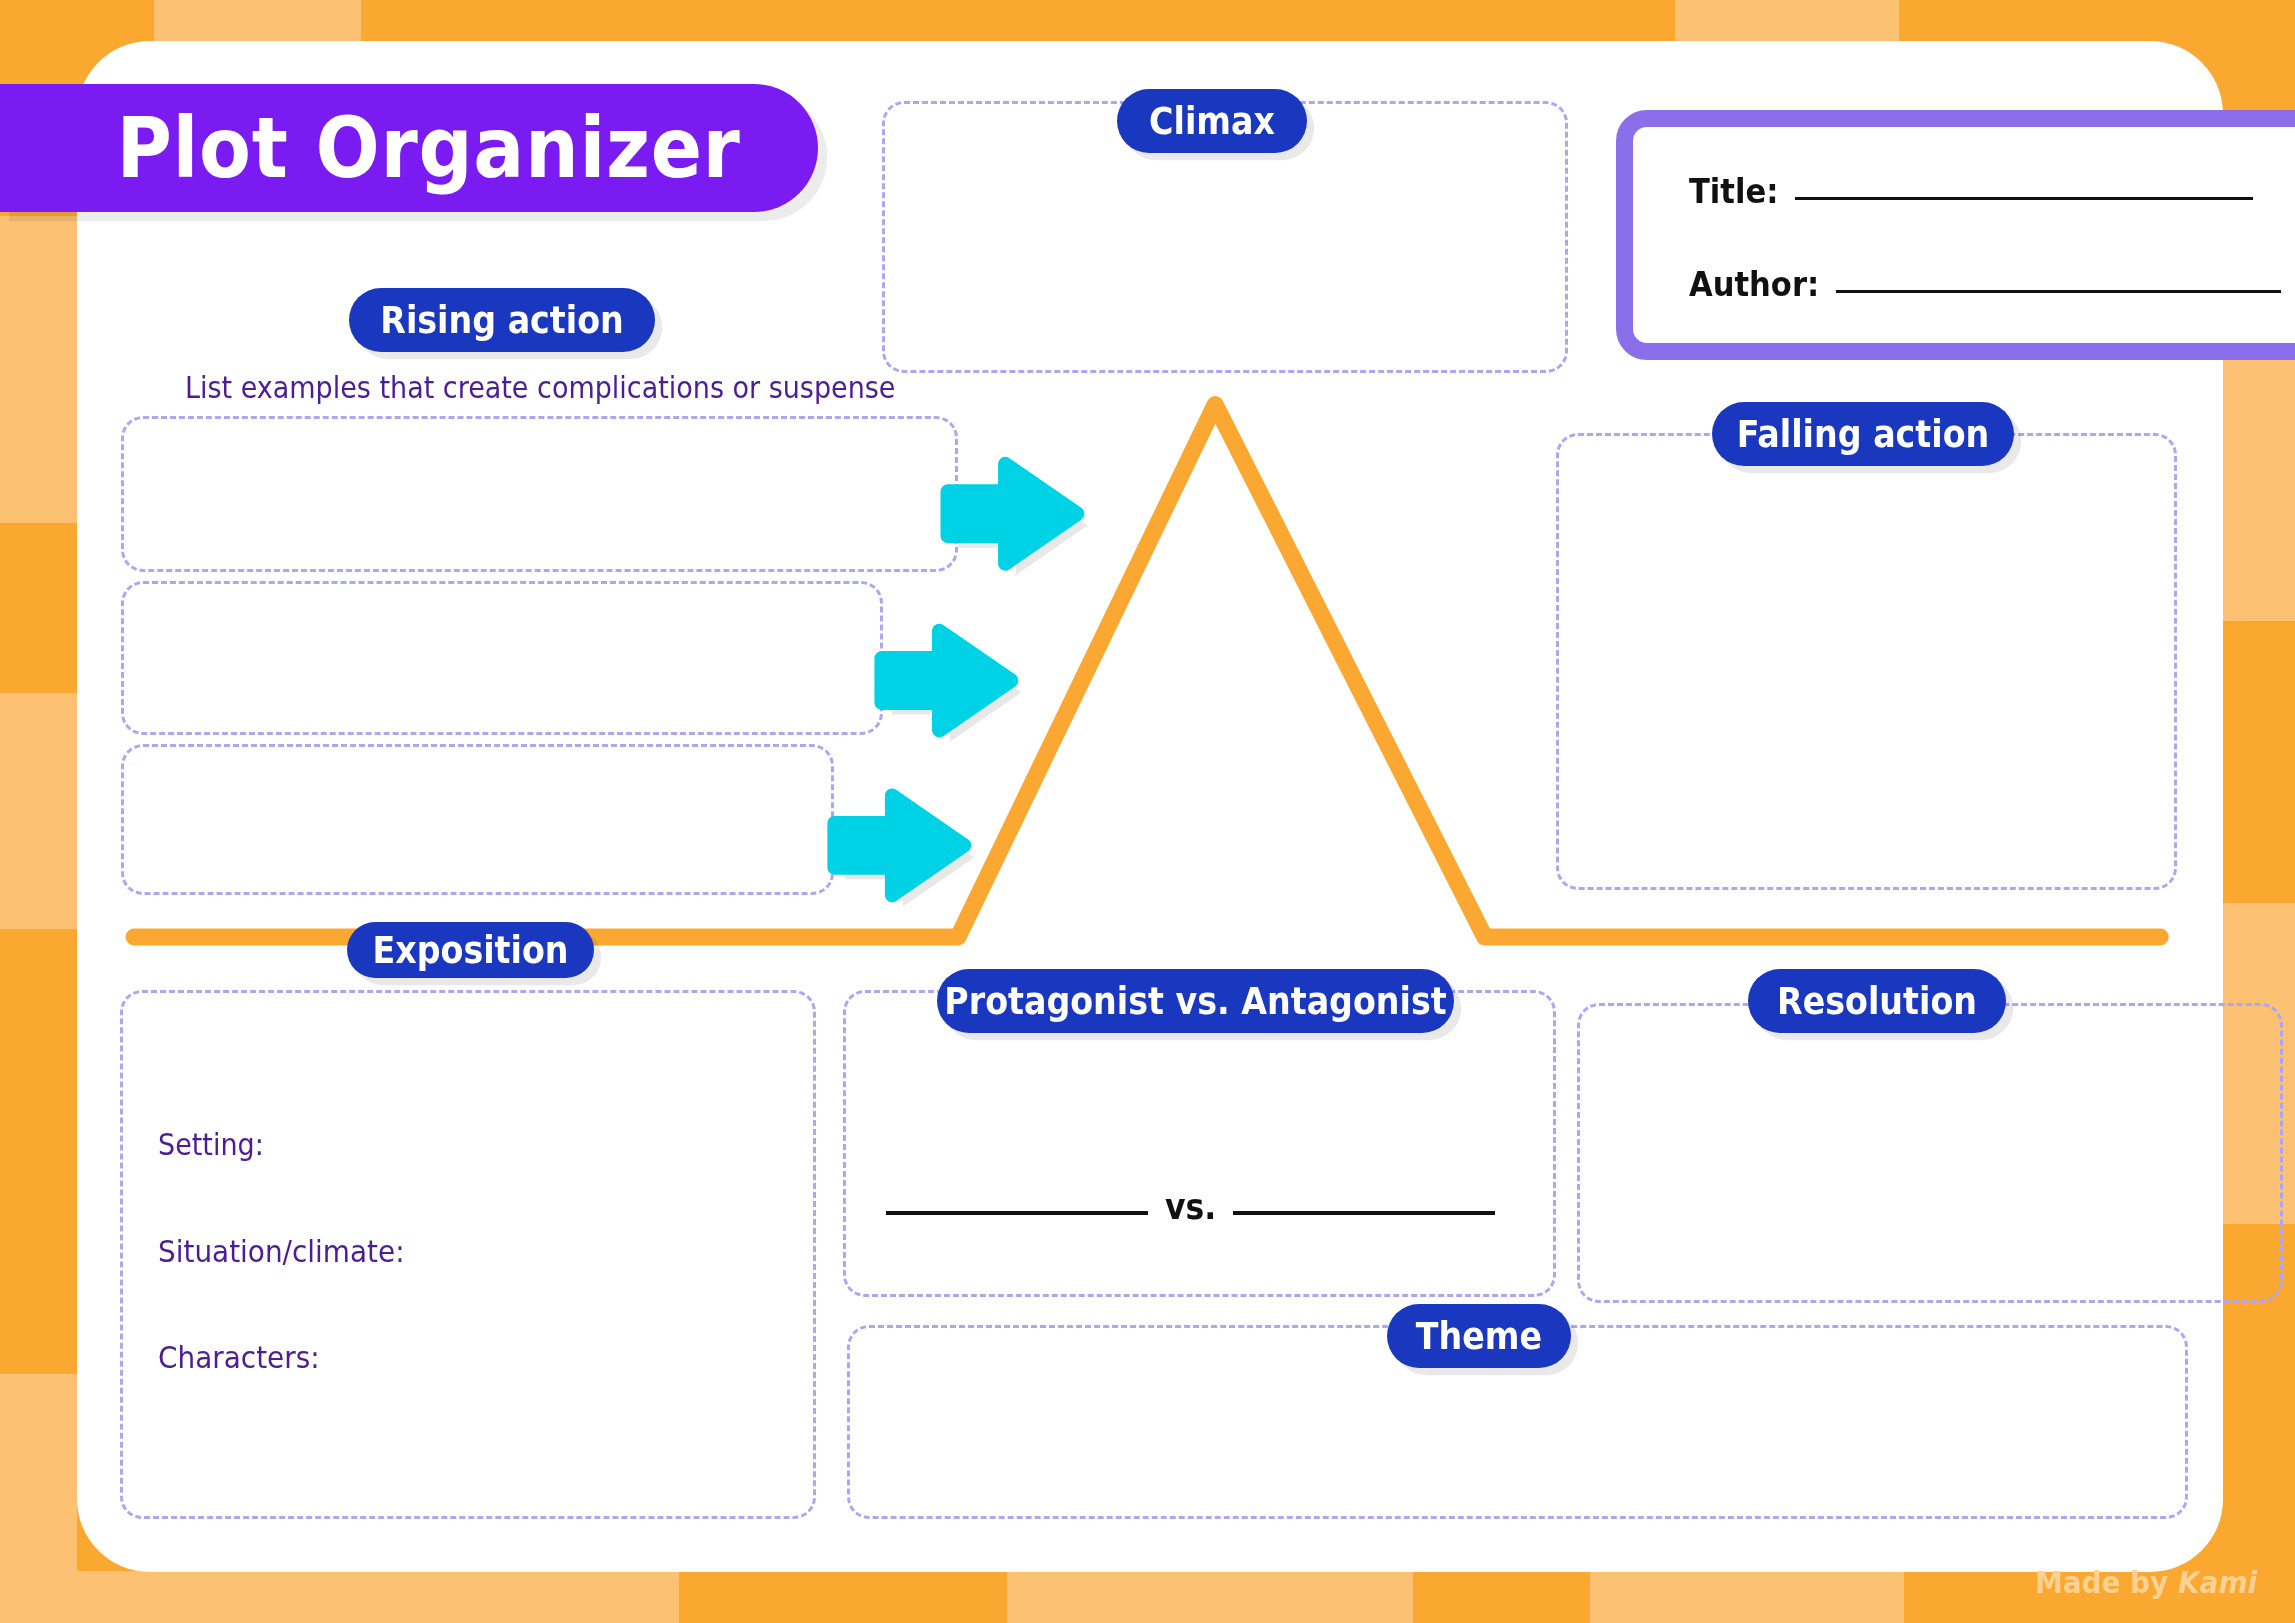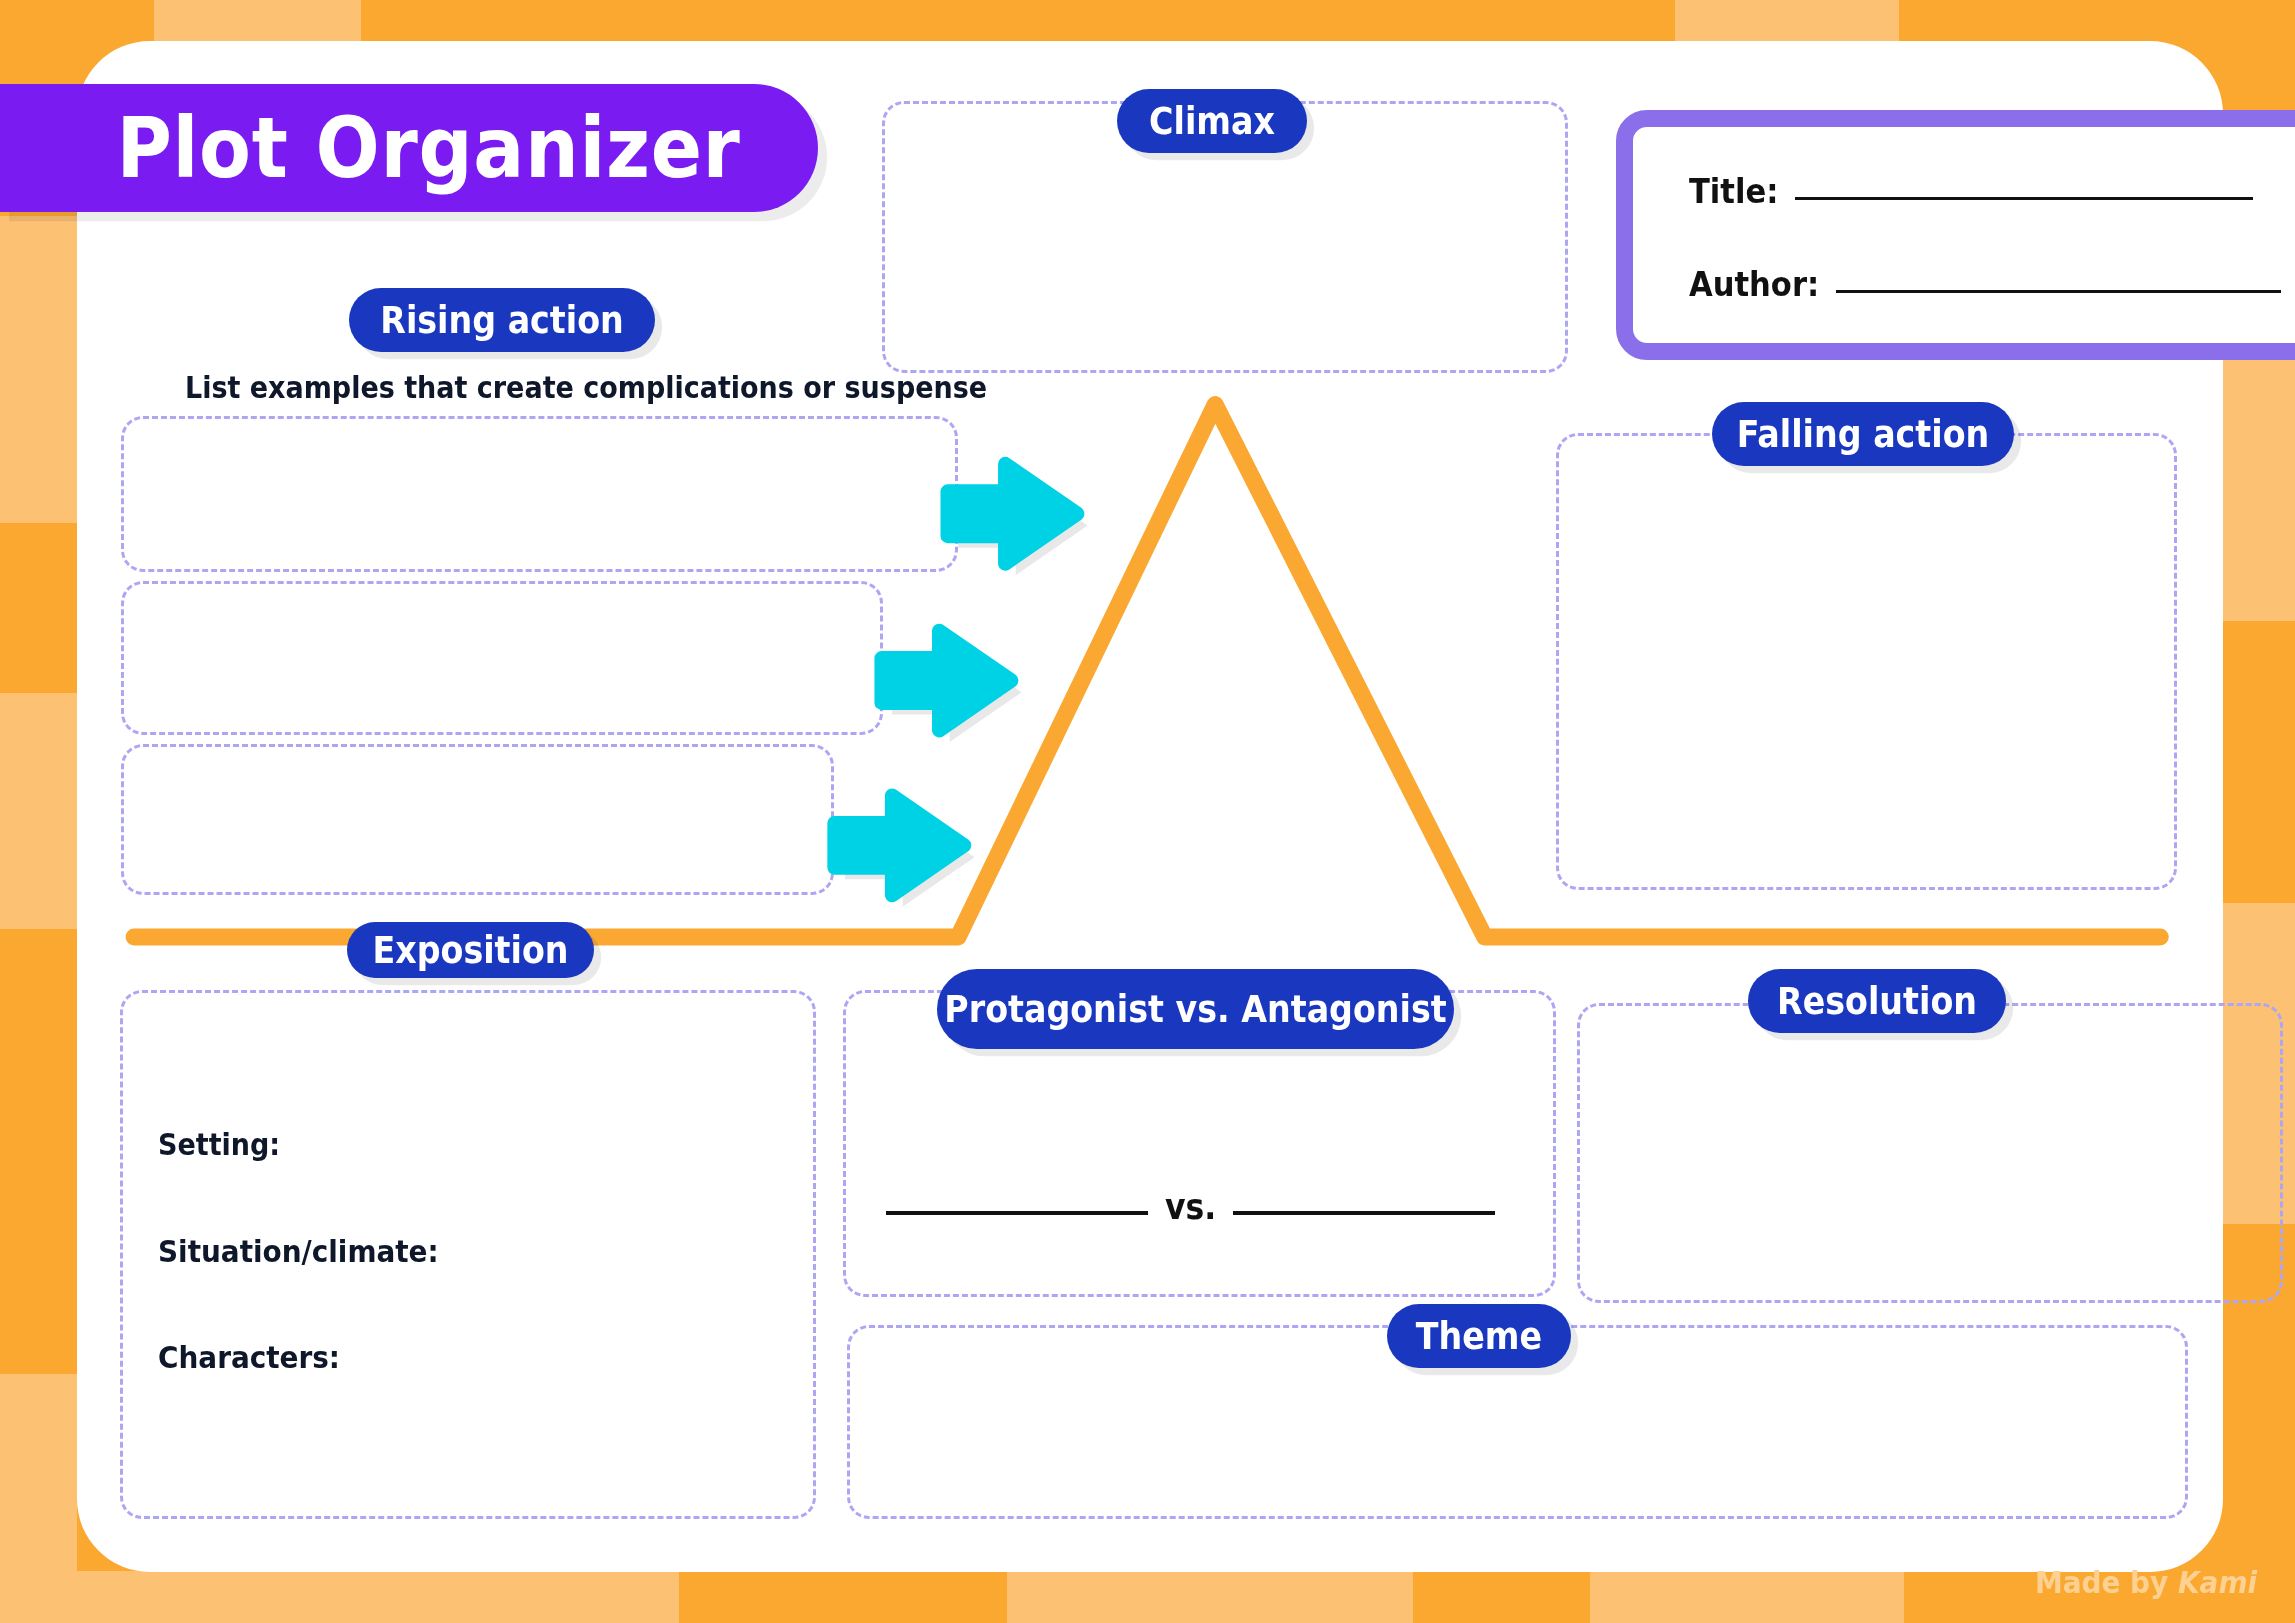--- a/index.html
+++ b/index.html
@@ -116,22 +116,22 @@
     height: 3.9px;
     background: #111111;
     margin-left: 17px;
     position: relative;
     top: -2.6px;
   }
 
   
   .lbl {
     position: absolute;
-    font-weight: 700;
-    color: #0f172a;
+    font-weight: 400;
+    color: #4c1d95;
     white-space: nowrap;
     z-index: 20;
   }
 
   
   #vs-row {
     position: absolute;
     left: 883px;
     top: 1187px;
     width: 615px;
@@ -232,21 +232,21 @@
 
   <div class="dash" style="left:120px;top:990px;width:690px;height:523px;"></div>
   <div class="pill" style="left:347px;top:922px;width:247px;height:56px;font-size:37px;">
     <span>Exposition</span>
   </div>
   <div class="lbl" style="left:158px;top:1127px;font-size:30px;">Setting:</div>
   <div class="lbl" style="left:158px;top:1233px;font-size:31px;">Situation/climate:</div>
   <div class="lbl" style="left:158px;top:1339px;font-size:31px;">Characters:</div>
 
   <div class="dash" style="left:843px;top:990px;width:707px;height:301px;"></div>
-  <div class="pill" style="left:937px;top:969px;width:517px;height:80px;font-size:37px;">
+  <div class="pill" style="left:937px;top:969px;width:517px;height:64px;font-size:37px;">
     <span>Protagonist vs. Antagonist</span>
   </div>
   <div id="vs-row">
     <span class="blank"></span>
     <span class="vs">vs.</span>
     <span class="blank"></span>
   </div>
 
   <div class="dash" style="left:1577px;top:1003px;width:700px;height:294px;"></div>
   <div class="pill" style="left:1748px;top:969px;width:258px;height:64px;font-size:37px;">

